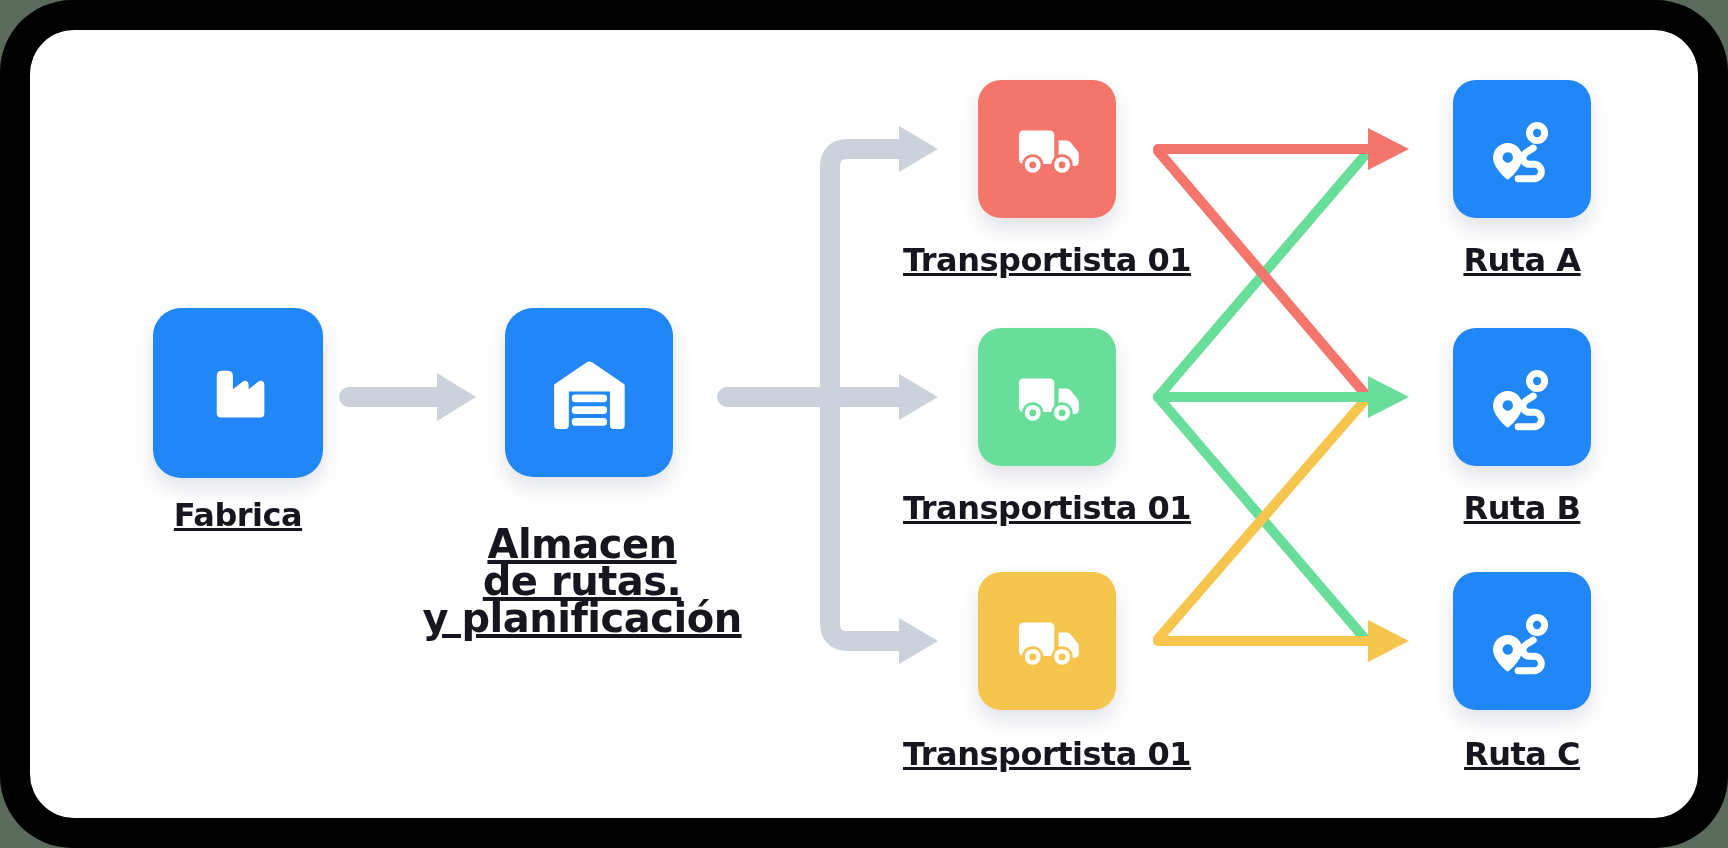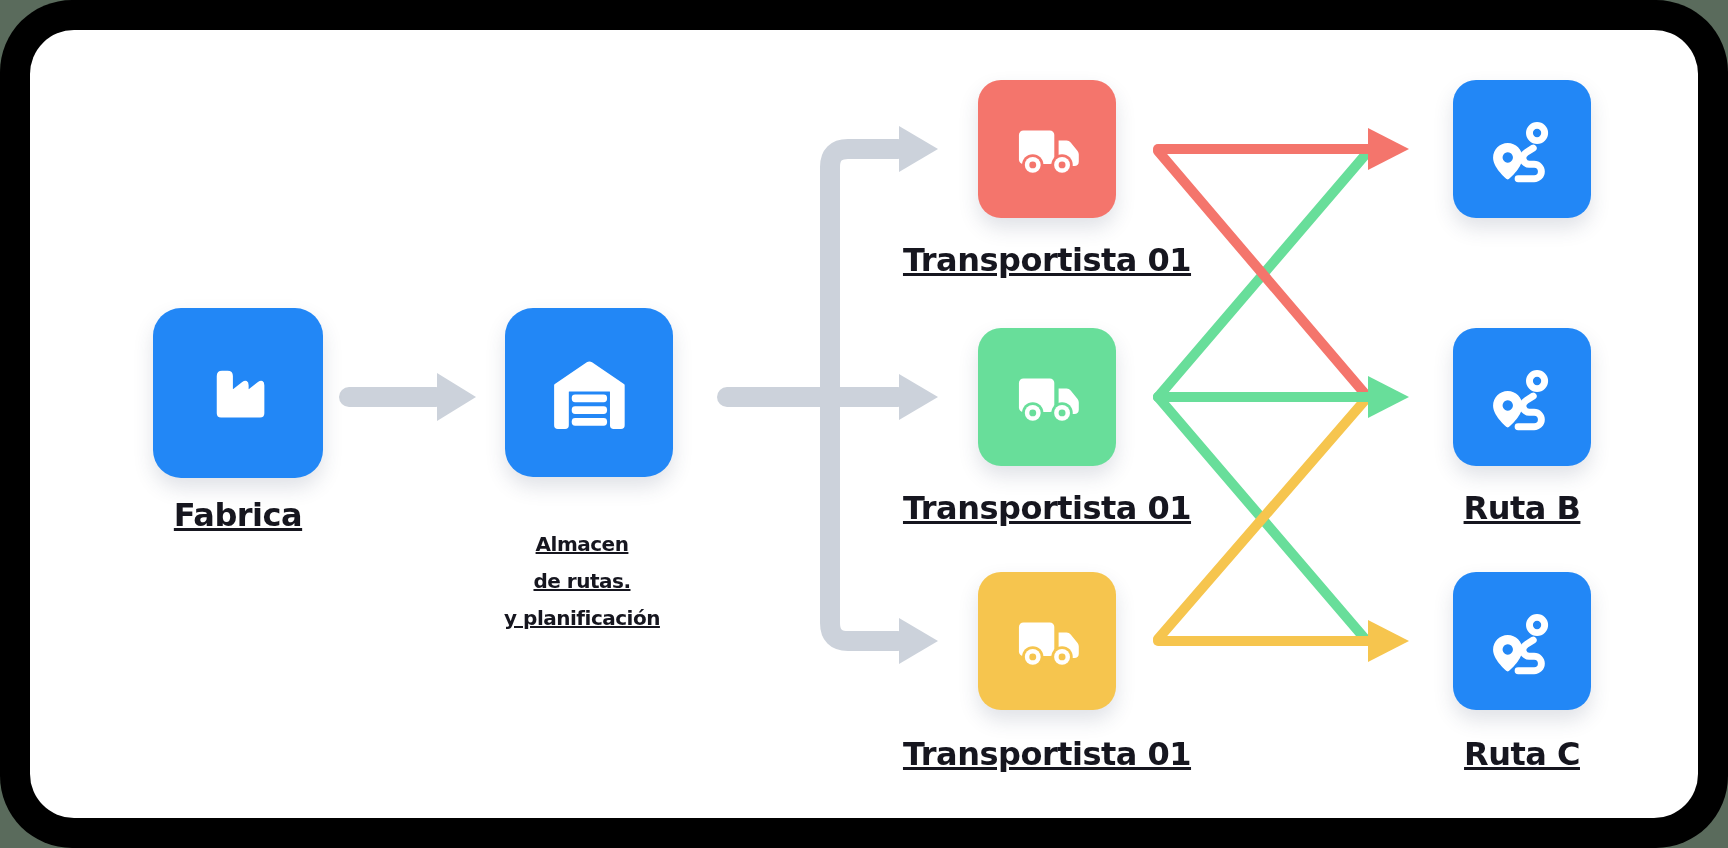--- a/index.html
+++ b/index.html
@@ -8,21 +8,21 @@
   .frame { position:absolute; inset:0; border-radius:72px; }
   .card  { position:absolute; inset:30px; border-radius:44px; }
   .overlay { position:absolute; inset:0; width:1728px; height:848px; z-index:2; }
   .tile { position:absolute; display:flex; align-items:center; justify-content:center; z-index:3;
           box-shadow:0 10px 20px rgba(45,60,95,.15); }
   .tile svg { width:60%; height:60%; }
   .tile-lg { width:170px; height:170px; border-radius:28px; }
   .tile-sm { width:138px; height:138px; border-radius:23px; }
   .lbl { position:absolute; width:380px; text-align:center; z-index:3;
          font-weight:700; font-size:32px; letter-spacing:-0.5px; line-height:38px;text-decoration:underline; }
-  .lbl-multi { font-size:20px; line-height:37px; }
+  .lbl-multi { font-size:40px; line-height:37px; }
 </style>
 </head>
 <body>
 
 <div class="stage" style="background: var(--page); color: var(--text); --blue: #2287F6; --gray: #CCD2DB; --red: #F4756C; --green: #68DE9A; --yellow: #F6C54E; --text: #16161F; --card: #FFFFFF; --frame: #000000; --page: #5A6B5C;">
 
   <div class="frame" style="background:var(--frame);"></div>
   <div class="card" style="background:var(--card);"></div>
 
   <svg class="overlay" viewBox="0 0 1728 848" fill="none">
@@ -111,20 +111,21 @@
   </div>
   <div class="lbl" style="left:857px; top:735px;">Transportista 01</div>
 
   <div class="tile tile-sm" style="left:1453px; top:80px; background:var(--blue);">
     <svg viewBox="0 0 48 48">
       <circle cx="32.5" cy="14.5" r="4.4" stroke="#fff" stroke-width="4" fill="none"></circle>
       <path fill="#fff" fill-rule="evenodd" d="M15.5 20.3 c-4.7 0 -8.5 3.8 -8.5 8.5 0 5.4 6.5 11.2 7.9 12.4 q0.6 0.5 1.2 0 c1.4 -1.2 7.9 -7 7.9 -12.4 0 -4.7 -3.8 -8.5 -8.5 -8.5 Z M15.5 25.7 a3 3 0 1 0 0.02 0 Z"></path>
       <path d="M21.5 41 h9.3 a4.2 4.2 0 0 0 0 -8.4 h-2.8 a3.6 3.6 0 0 1 -1.9 -6.7 l4.2 -2.7" stroke="#fff" stroke-width="4" stroke-linecap="round" fill="none"></path>
     </svg>
   </div>
+  <div class="lbl" style="left:1332px; top:241px;">Ruta A</div>
 
   <div class="tile tile-sm" style="left:1453px; top:328px; background:var(--blue);">
     <svg viewBox="0 0 48 48">
       <circle cx="32.5" cy="14.5" r="4.4" stroke="#fff" stroke-width="4" fill="none"></circle>
       <path fill="#fff" fill-rule="evenodd" d="M15.5 20.3 c-4.7 0 -8.5 3.8 -8.5 8.5 0 5.4 6.5 11.2 7.9 12.4 q0.6 0.5 1.2 0 c1.4 -1.2 7.9 -7 7.9 -12.4 0 -4.7 -3.8 -8.5 -8.5 -8.5 Z M15.5 25.7 a3 3 0 1 0 0.02 0 Z"></path>
       <path d="M21.5 41 h9.3 a4.2 4.2 0 0 0 0 -8.4 h-2.8 a3.6 3.6 0 0 1 -1.9 -6.7 l4.2 -2.7" stroke="#fff" stroke-width="4" stroke-linecap="round" fill="none"></path>
     </svg>
   </div>
   <div class="lbl" style="left:1332px; top:489px;">Ruta B</div>
 

